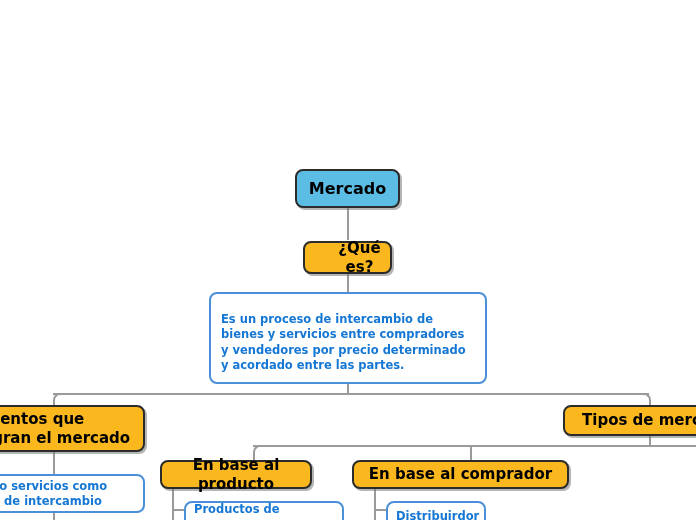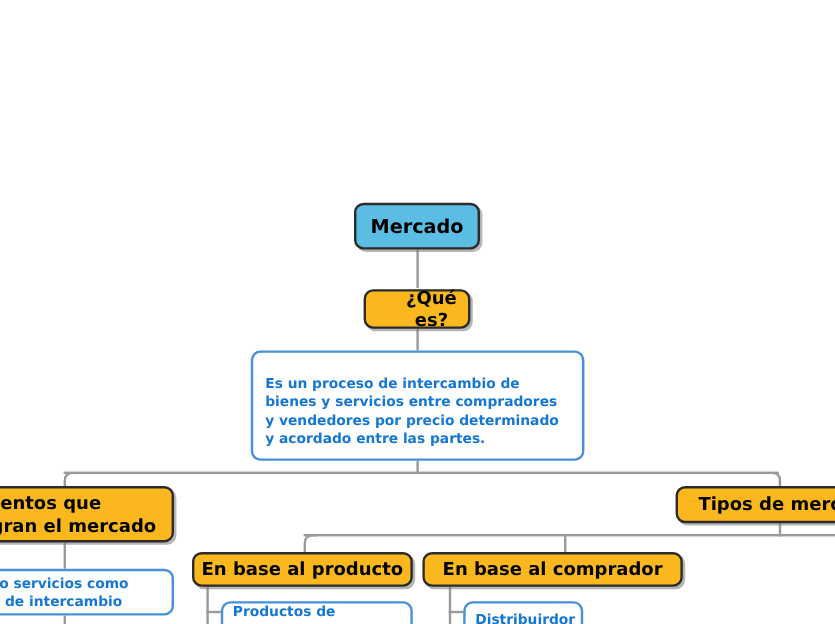--- a/index.html
+++ b/index.html
@@ -150,21 +150,21 @@
   </div>
 
   <div class="node node-leaf" style="left:-58px; top:474px; width:203px; height:39px;">
     <span class="txt">Bienes o servicios como objetos de intercambio</span>
   </div>
 
   <div class="node node-branch" style="left:563px; top:405px; width:188px; height:31px; padding:0 14px;">
     <span class="txt">Tipos de mercado</span>
   </div>
 
-  <div class="node node-branch" style="left:160px; top:460px; width:184px; height:29px;justify-content:flex-end;">
+  <div class="node node-branch" style="left:160px; top:460px; width:152px; height:29px;justify-content:flex-end;">
     <span class="txt">En base al producto</span>
   </div>
 
   <div class="node node-branch" style="left:352px; top:460px; width:217px; height:29px;justify-content:center;">
     <span class="txt">En base al comprador</span>
   </div>
 
   <div class="node node-leaf" style="left:184px; top:501px; width:160px; height:30px;">
     <span class="txt">Productos de consumo</span>
   </div>

